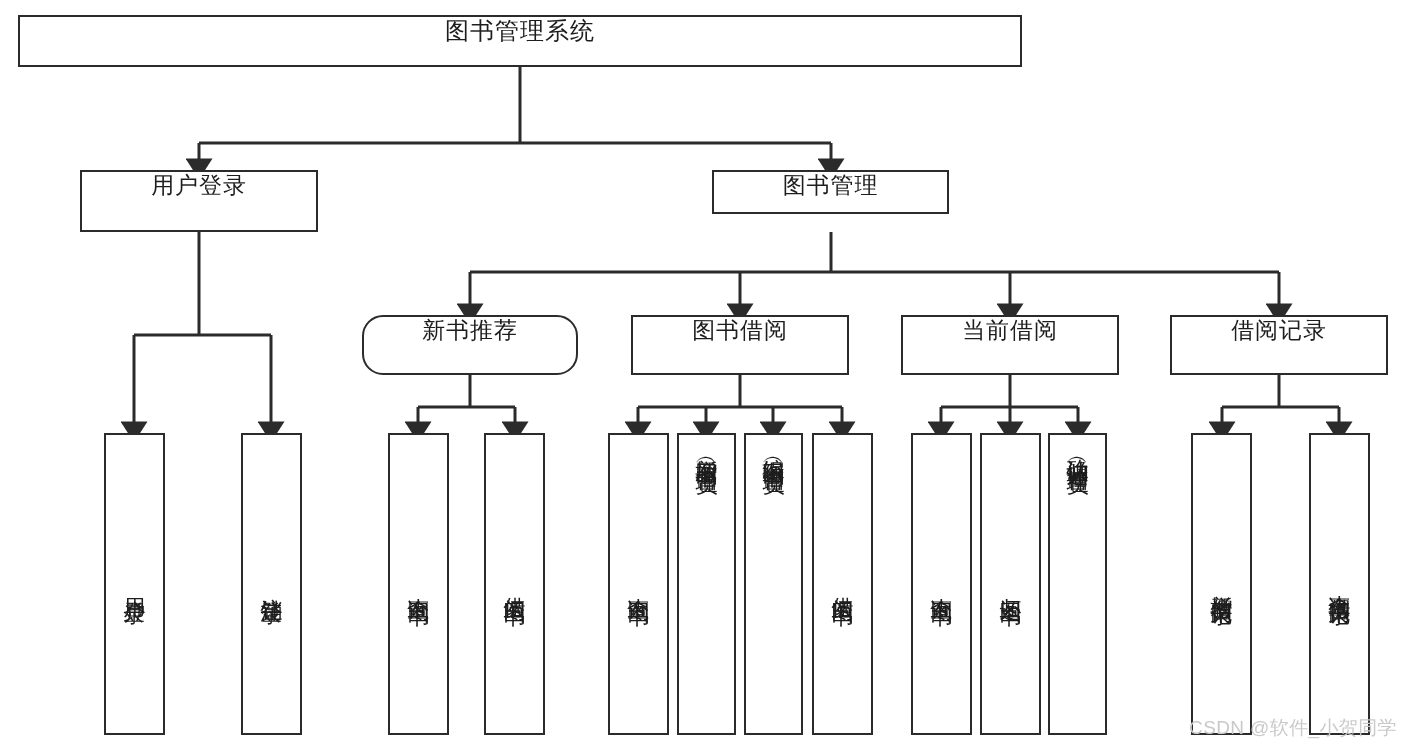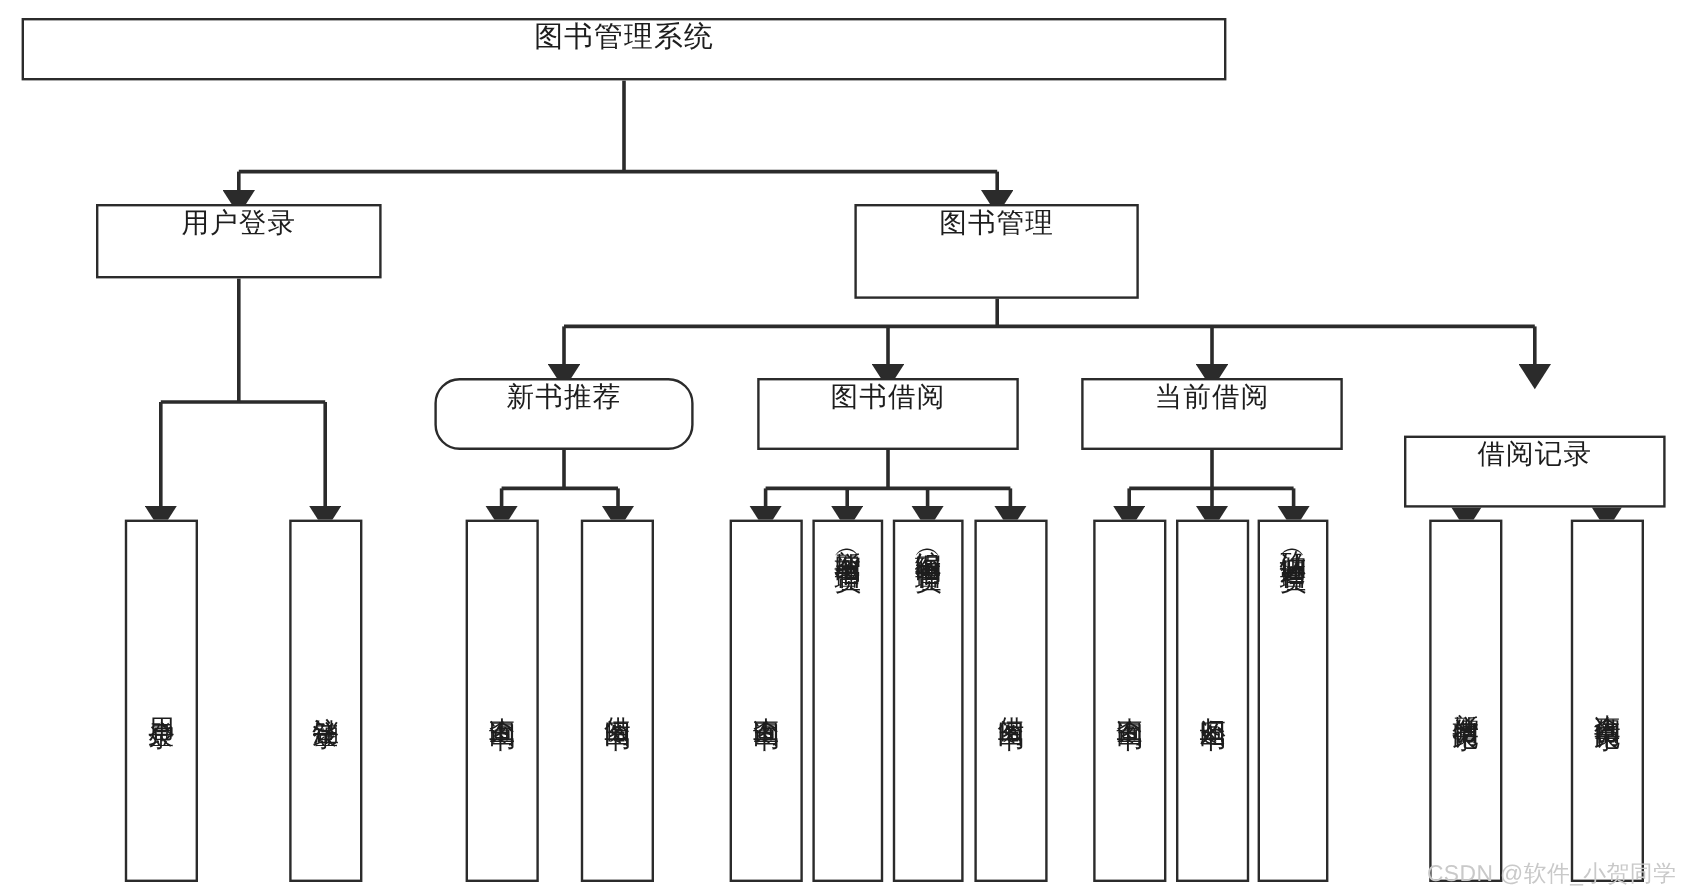--- a/index.html
+++ b/index.html
@@ -130,37 +130,37 @@
   </svg>
 
   <div class="node h-node root" style="left:18px; top:15px; width:1004px; height:52px;">
     <span class="node-label">图书管理系统</span>
   </div>
 
   <div class="node h-node" style="left:80px; top:170px; width:238px; height:62px;">
     <span class="node-label">用户登录</span>
   </div>
 
-  <div class="node h-node" style="left:712px; top:170px; width:237px; height:79px;">
+  <div class="node h-node" style="left:712px; top:170px; width:237px; height:44px;">
     <span class="node-label">图书管理</span>
   </div>
 
   <div class="node h-node" style="left:362px; top:315px; width:216px; height:60px;border-radius:21px;">
     <span class="node-label">新书推荐</span>
   </div>
 
   <div class="node h-node" style="left:901px; top:315px; width:218px; height:60px;">
     <span class="node-label">当前借阅</span>
   </div>
 
   <div class="node h-node" style="left:631px; top:315px; width:218px; height:60px;">
     <span class="node-label">图书借阅</span>
   </div>
 
-  <div class="node h-node" style="left:1170px; top:315px; width:218px; height:60px;margin-top:48px;">
+  <div class="node h-node" style="left:1170px; top:315px; width:218px; height:60px;">
     <span class="node-label">借阅记录</span>
   </div>
 
   <div class="node v-node centered" style="left:104px; top:433px; width:61px; height:302px;">
     <span class="node-label">用户登录</span>
   </div>
 
   <div class="node v-node centered" style="left:241px; top:433px; width:61px; height:302px;">
     <span class="node-label">注销登录</span>
   </div>

